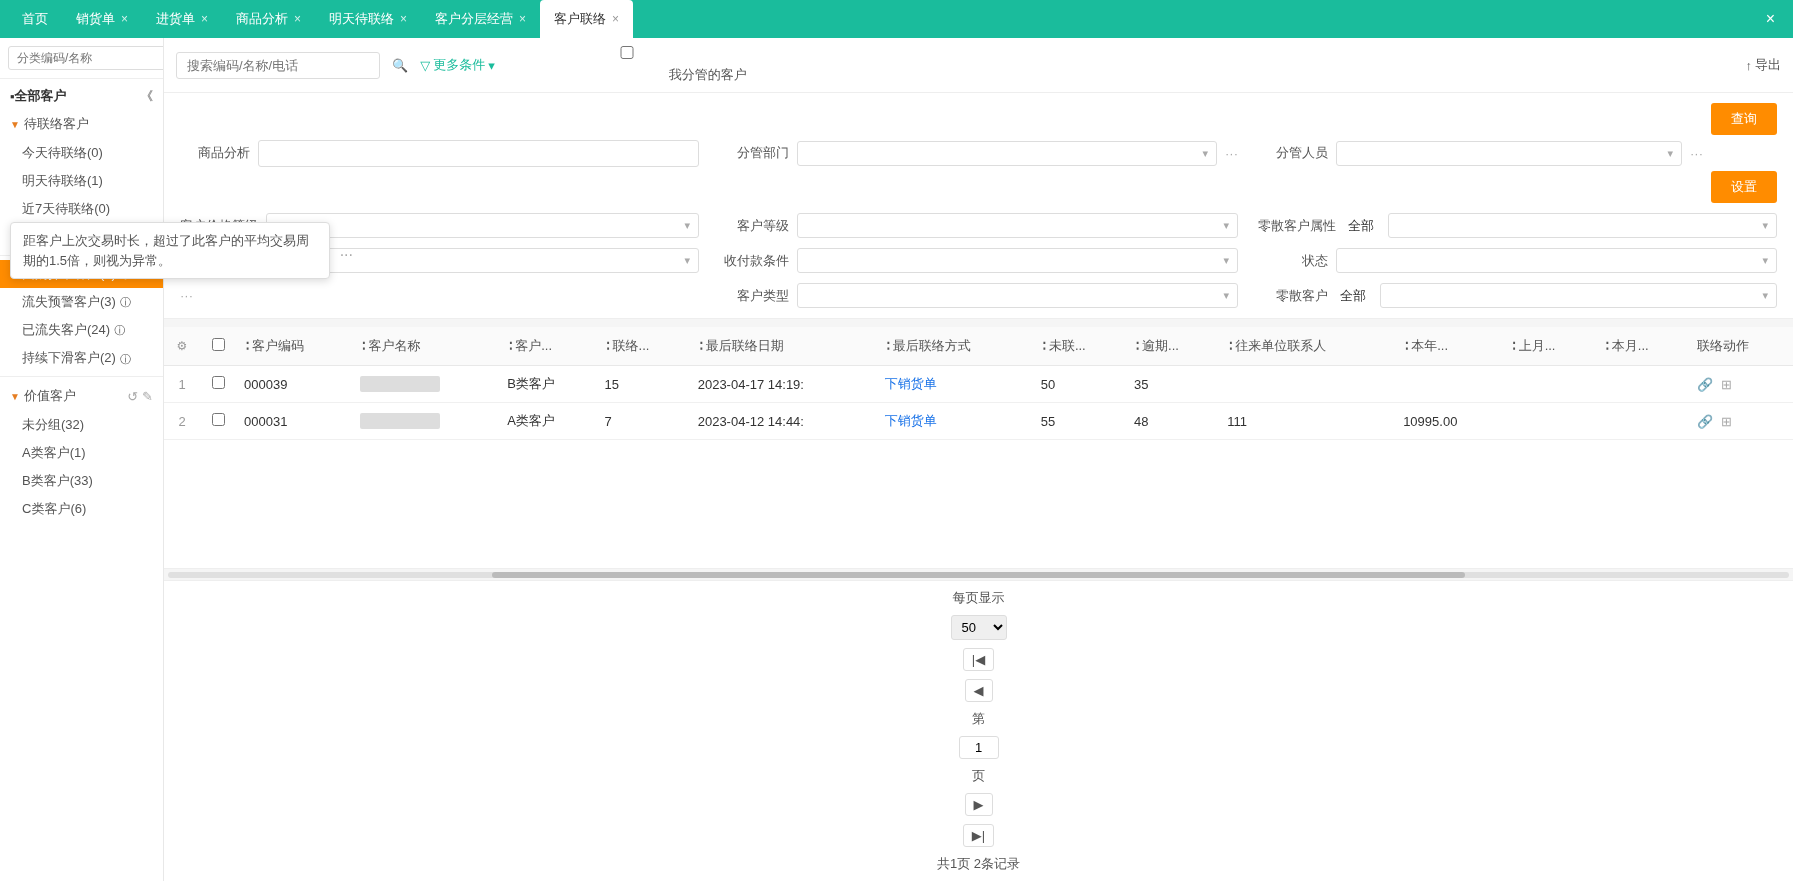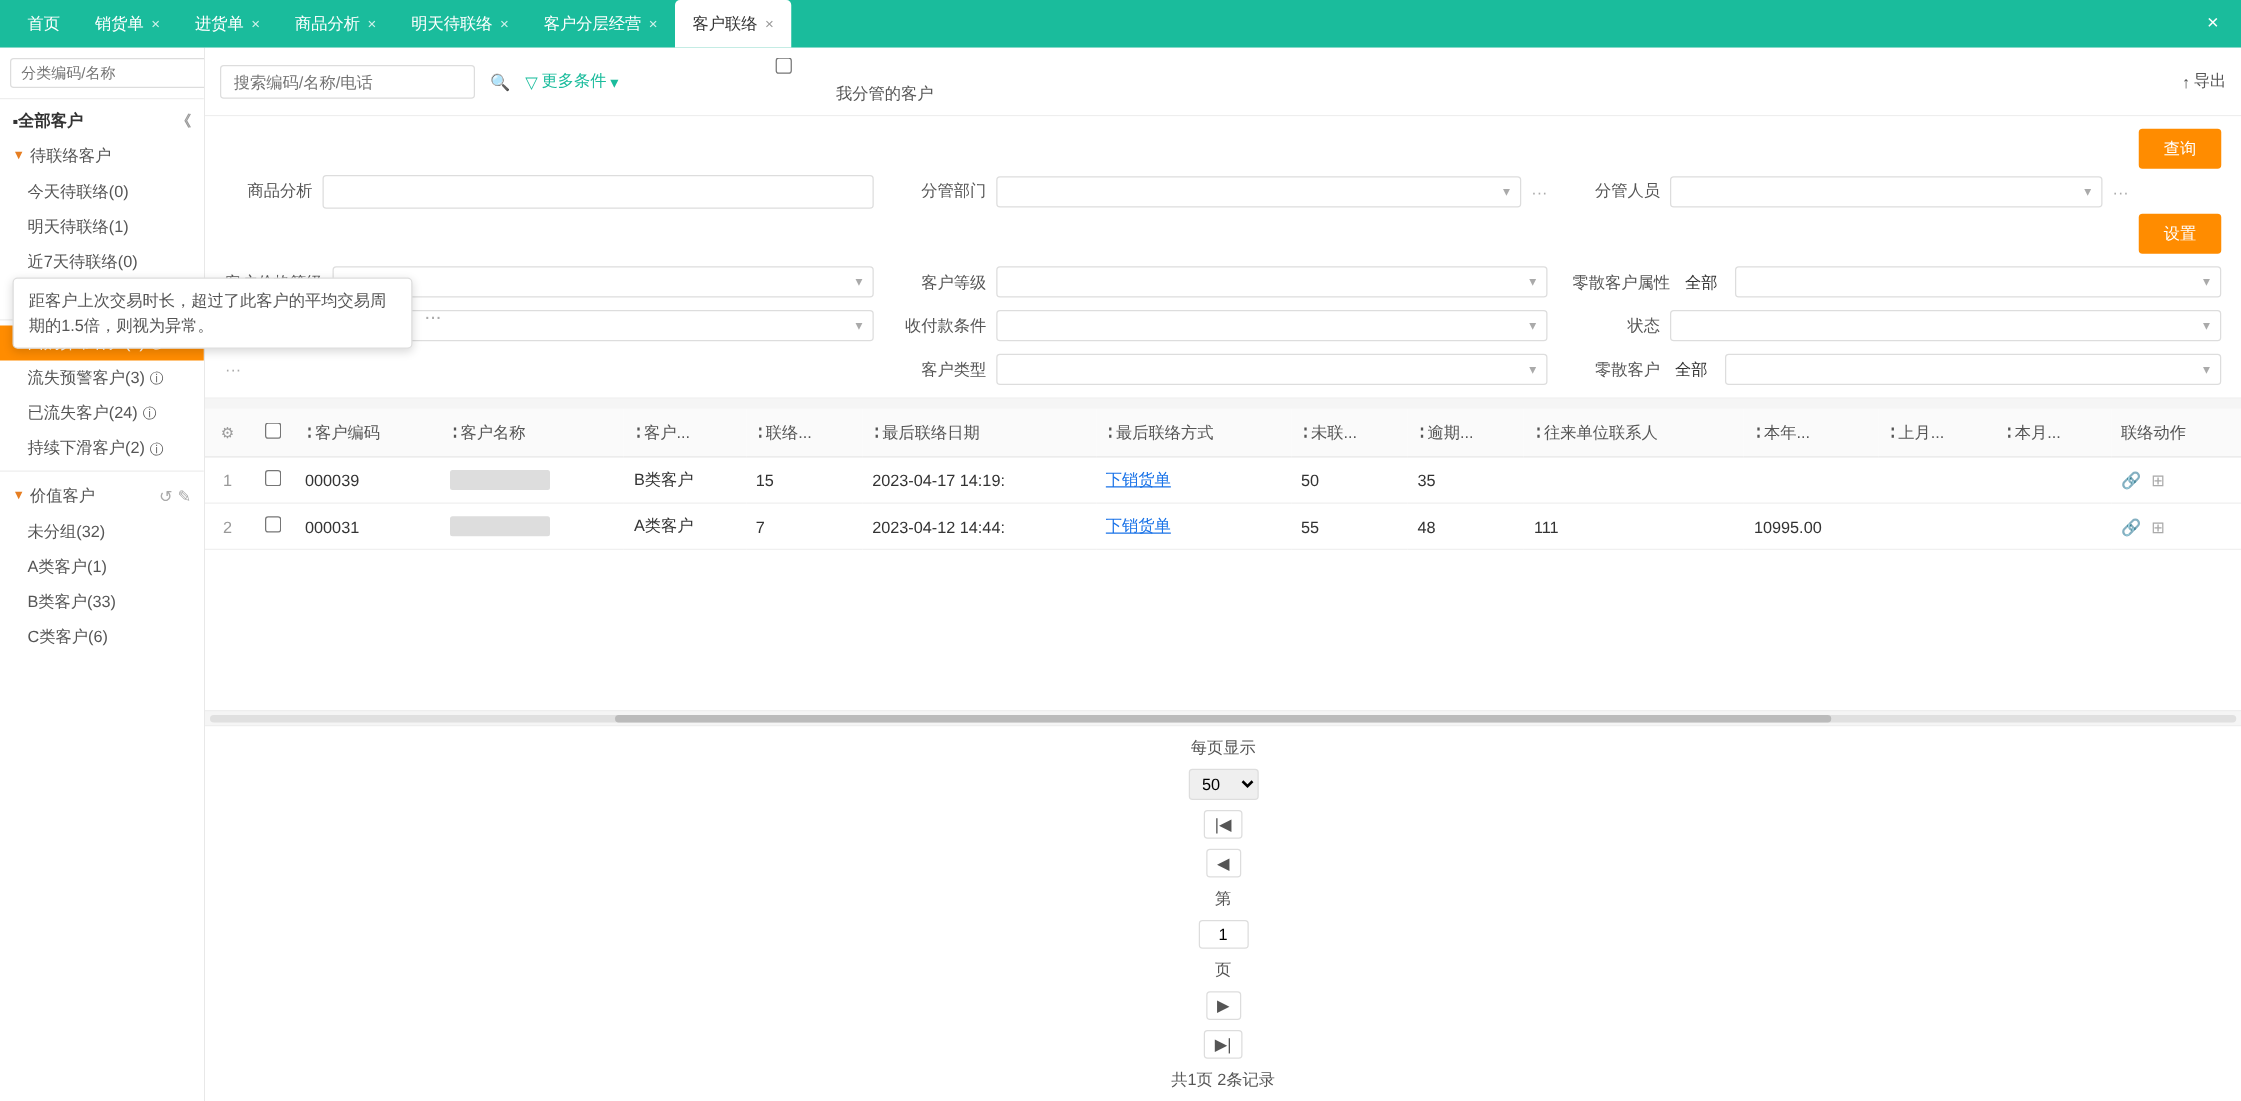--- a/index.html
+++ b/index.html
@@ -305,21 +305,20 @@
       border-bottom: 1px solid #f0f0f0;
     }
     tbody td {
       padding: 9px 8px;
       color: #333;
       white-space: nowrap;
       font-size: 13px;
     }
     .link-text {
       color: #1a73e8;
-      text-decoration: underline;
       cursor: pointer;
       margin-top: 14px;
     }
     .action-icons {
       display: flex;
       gap: 8px;
       color: #aaa;
       font-size: 14px;
     }
     .action-icon { cursor: pointer; }

